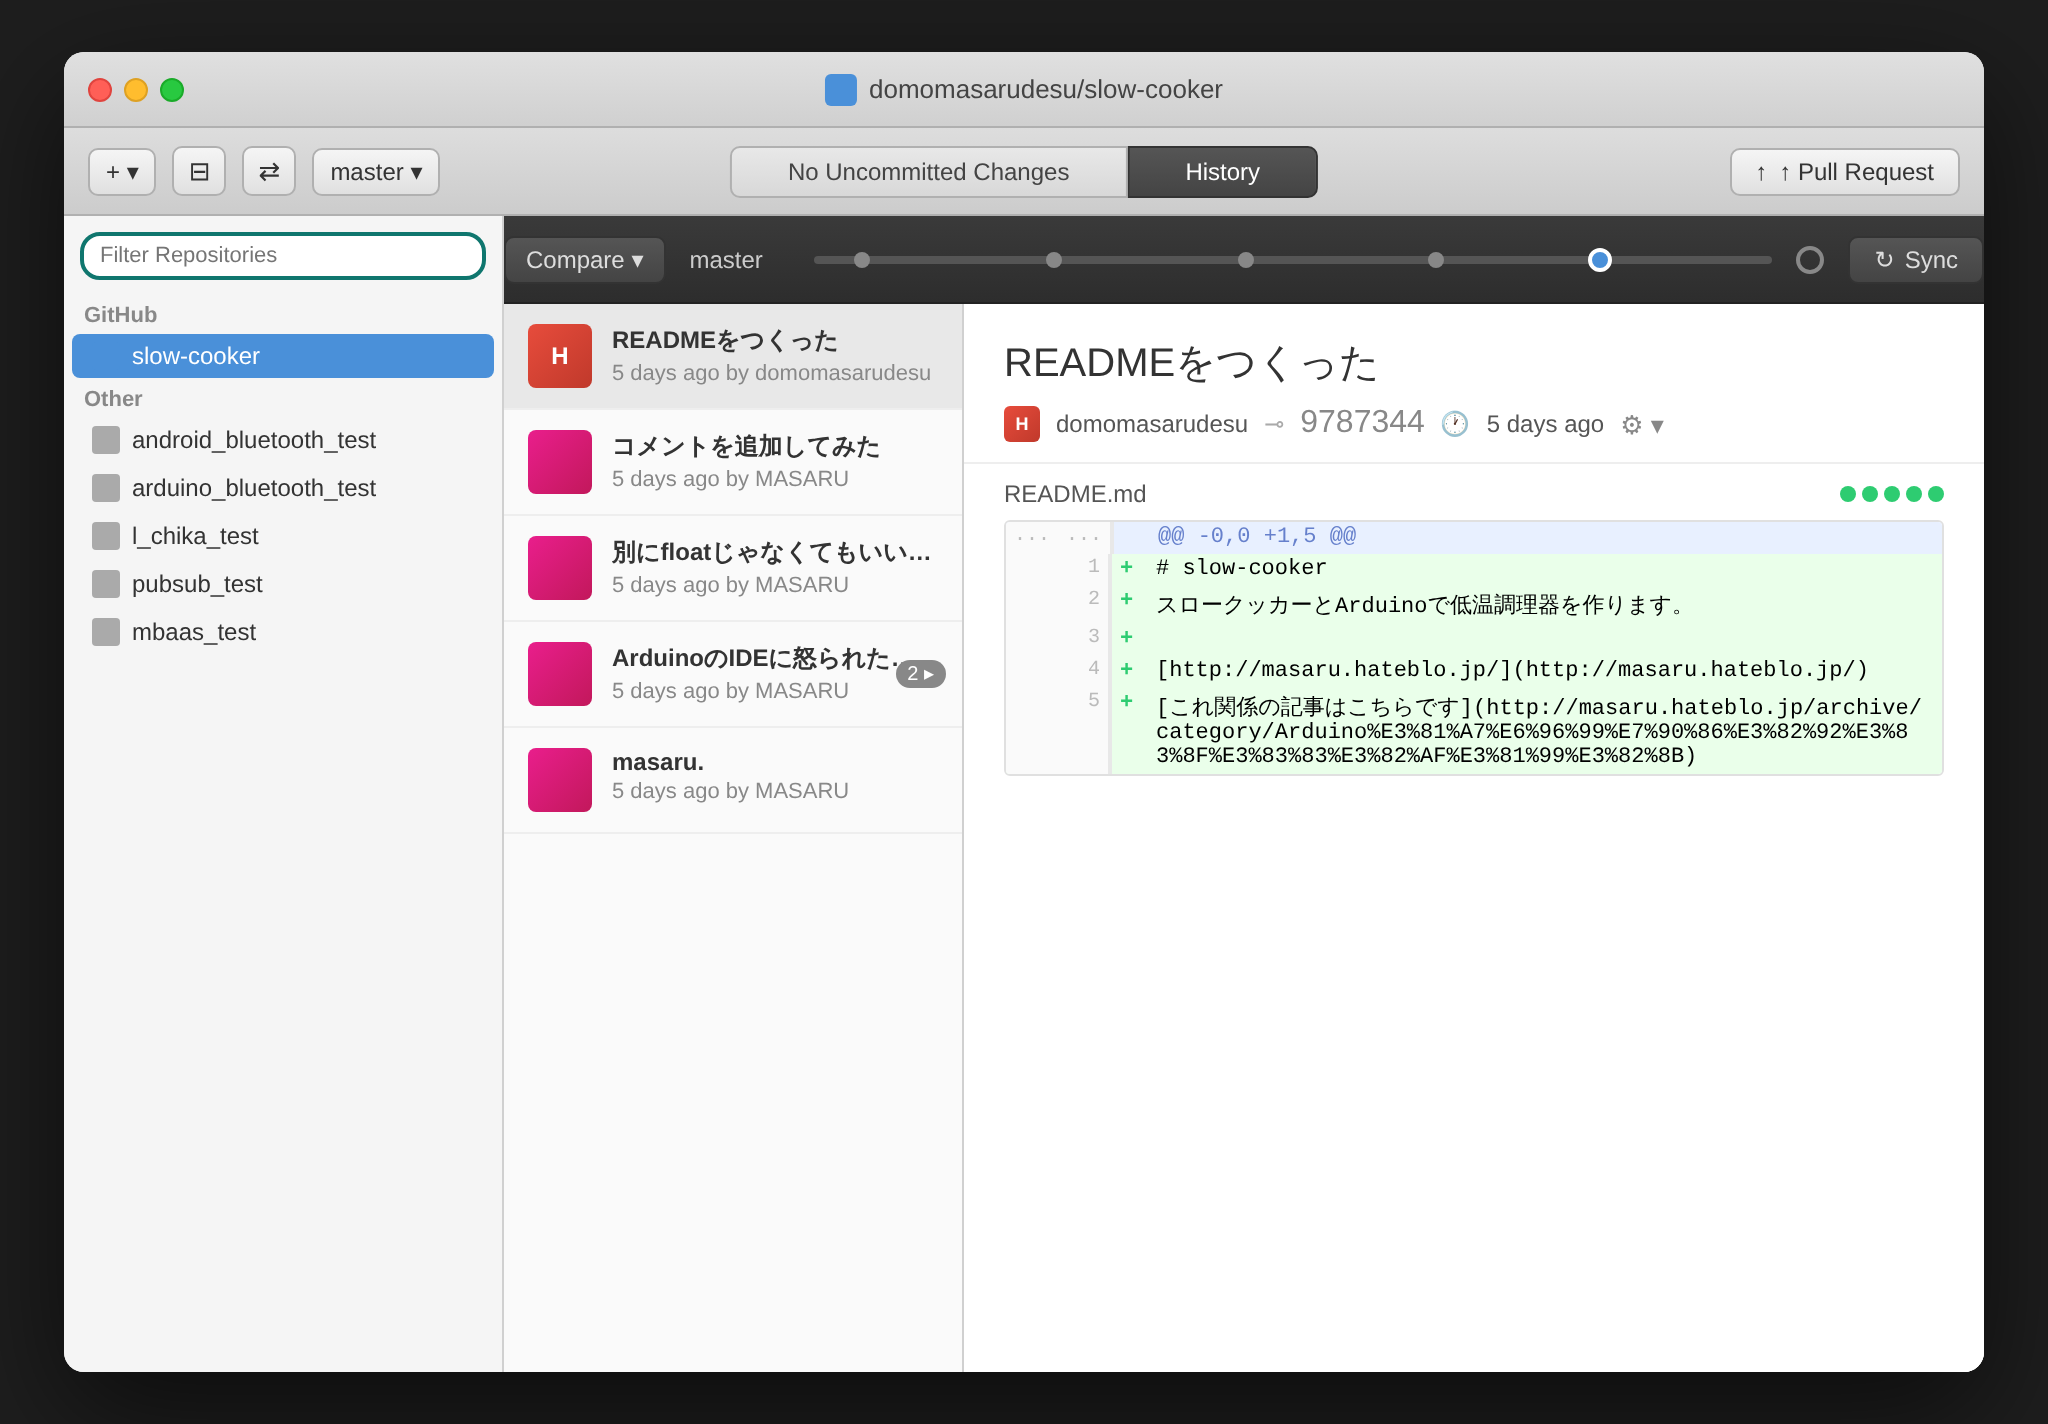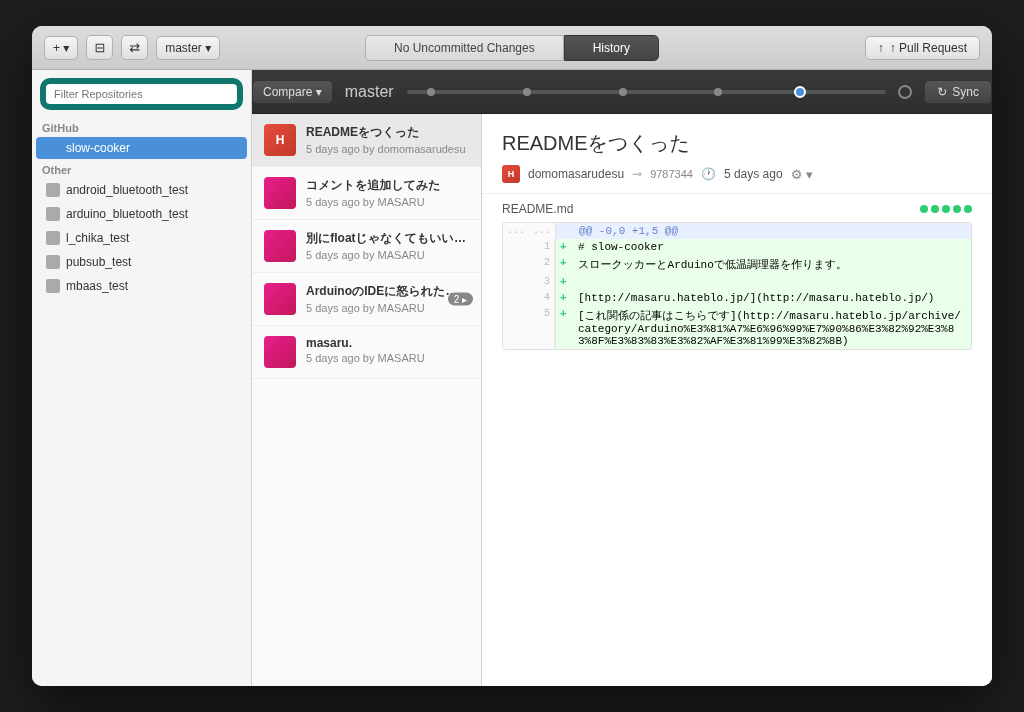--- a/index.html
+++ b/index.html
@@ -137,21 +137,21 @@
       background: #f5f5f5;
       border-right: 1px solid #d0d0d0;
       display: flex;
       flex-direction: column;
       flex-shrink: 0;
     }
     .filter-repos {
       margin: 8px;
       padding: 4px 8px;
       font-size: 11px;
-      border: 6px solid #0f766e;
+      border: 2px solid #0f766e;
       border-radius: 10px;
       background: #fff;
       color: #999;
       outline: none;
       width: calc(100% - 16px);
     }
     .sidebar-section-label {
       font-size: 11px;
       font-weight: 600;
       color: #888;
@@ -195,21 +195,21 @@
       height: 44px;
       display: flex;
       align-items: center;
       padding: 0 0;
       border-bottom: 1px solid #222;
       flex-shrink: 0;
       gap: 12px;
     }
     .history-bar-label {
       color: #ccc;
-      font-size: 16px;
+      font-size: 12px;
       min-width: 50px;
     }
     .history-track {
       flex: 1;
       height: 4px;
       background: #555;
       border-radius: 2px;
       position: relative;
       display: flex;
       align-items: center;
@@ -366,21 +366,21 @@
       background: linear-gradient(135deg, #e74c3c, #c0392b);
       display: flex;
       align-items: center;
       justify-content: center;
       color: #fff;
       font-size: 9px;
       font-weight: bold;
     }
     .diff-sha {
       color: #888;
-      font-size: 11px;
+      font-size: 16px;
     }
     .diff-arrow { color: #aaa; }
     .gear-icon { font-size: 13px; color: #888; }
     .diff-files {
       padding: 8px 20px;
     }
     .file-header {
       display: flex;
       justify-content: space-between;
       align-items: center;
@@ -439,20 +439,31 @@
     
     ::-webkit-scrollbar { width: 6px; height: 6px; }
     ::-webkit-scrollbar-track { background: #f0f0f0; }
     ::-webkit-scrollbar-thumb { background: #ccc; border-radius: 3px; }
   </style>
 </head>
 <body>
 
 <div class="window">
 
+  <div class="titlebar">
+    <div class="traffic-lights">
+      <div class="traffic-light tl-close"></div>
+      <div class="traffic-light tl-minimize"></div>
+      <div class="traffic-light tl-maximize"></div>
+    </div>
+    <div class="titlebar-center">
+      <span class="repo-icon"></span>
+      <span>domomasarudesu/slow-cooker</span>
+    </div>
+  </div>
 
   <div class="toolbar" style="position:relative;">
     <button class="toolbar-btn">
       <span>+ ▾</span>
     </button>
     <button class="sidebar-icon-btn">
       <span>⊟</span>
     </button>
     <button class="sidebar-icon-btn">
       <span>⇄</span>

